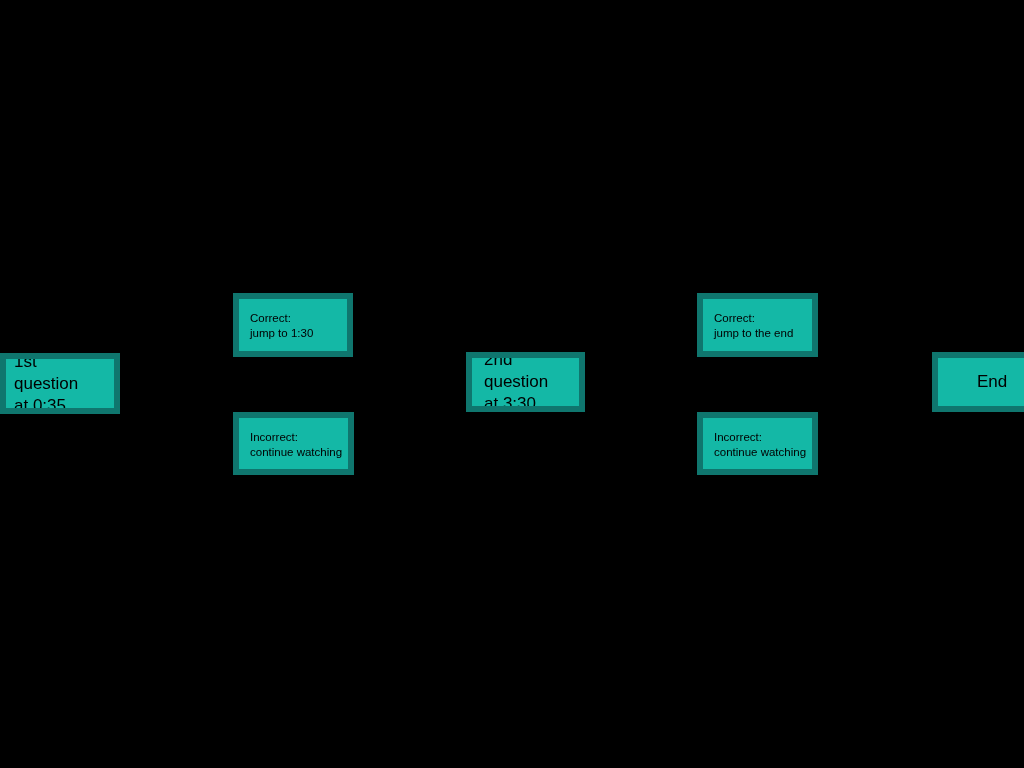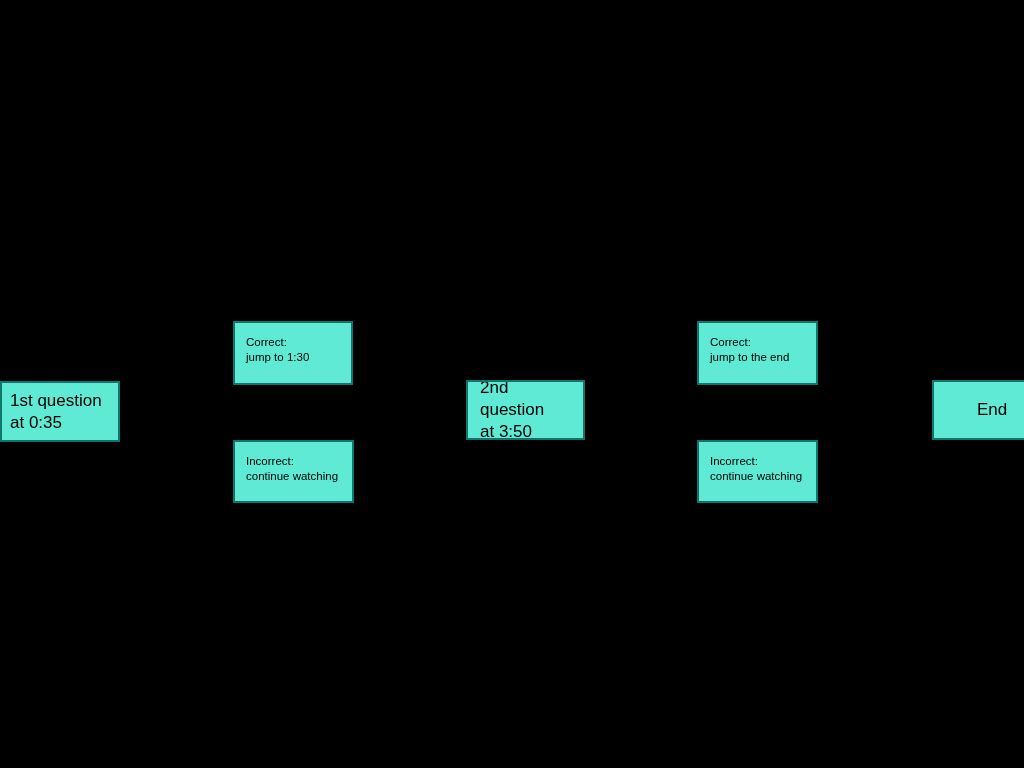--- a/index.html
+++ b/index.html
@@ -20,25 +20,24 @@
     position: relative;
     width: 1024px;
     height: 768px;
     background: #000000;
   }
 
   
   .node {
     position: absolute;
     box-sizing: border-box;
-    background: #5eead4;
-    border: 2px solid #0f766e;
+    background: #14b8a6;
+    border: 6px solid #0f766e;
     color: #000000;
     overflow: hidden;
-    margin-top: 28px;
   }
 
   
   .node.primary {
     display: flex;
     align-items: center;
     justify-content: flex-start;
     font-size: 17px;
     line-height: 22px;
     padding: 0 12px;
@@ -102,21 +101,21 @@
 jump to 1:30</span>
   </div>
 
   <div class="node branch" style="left:233px; top:412px; width:121px; height:63px;">
     <span class="label">Incorrect:
 continue watching</span>
   </div>
 
   <div class="node primary" style="left:466px; top:352px; width:119px; height:60px;">
     <span class="label">2nd question
-at 3:50</span>
+at 3:30</span>
   </div>
 
   <div class="node branch" style="left:697px; top:293px; width:121px; height:64px;">
     <span class="label">Correct:
 jump to the end</span>
   </div>
 
   <div class="node branch" style="left:697px; top:412px; width:121px; height:63px;">
     <span class="label">Incorrect:
 continue watching</span>

